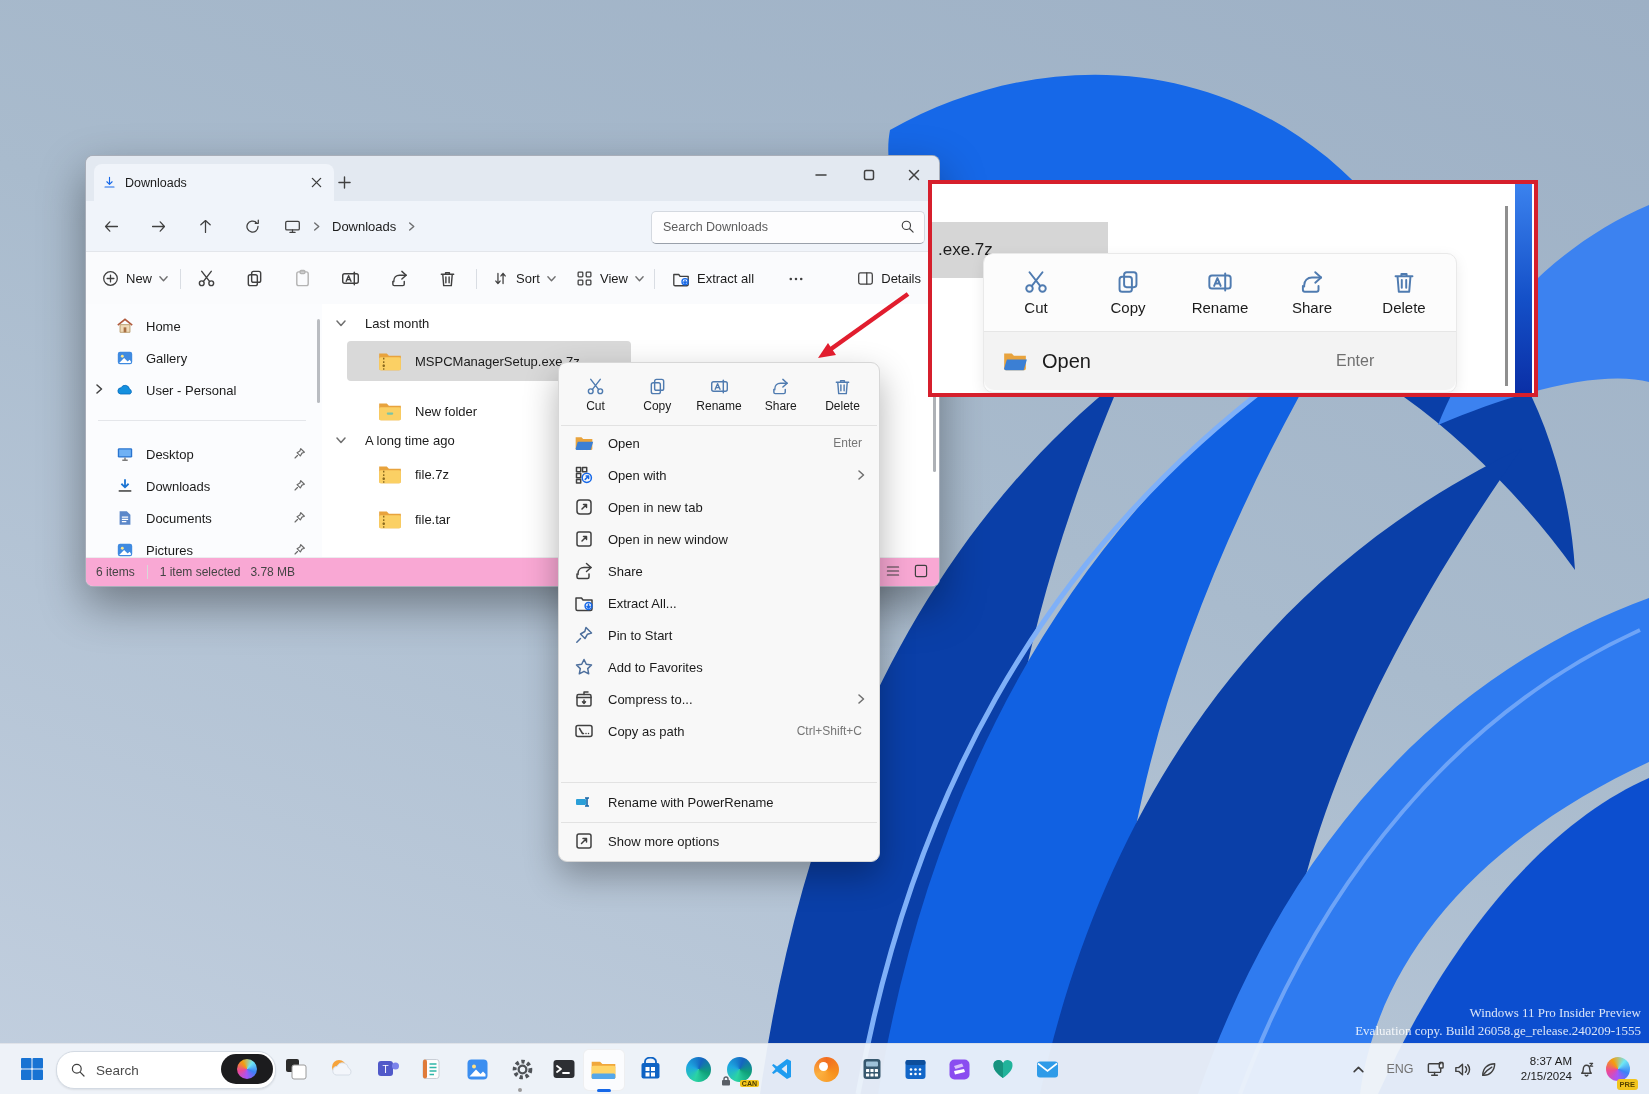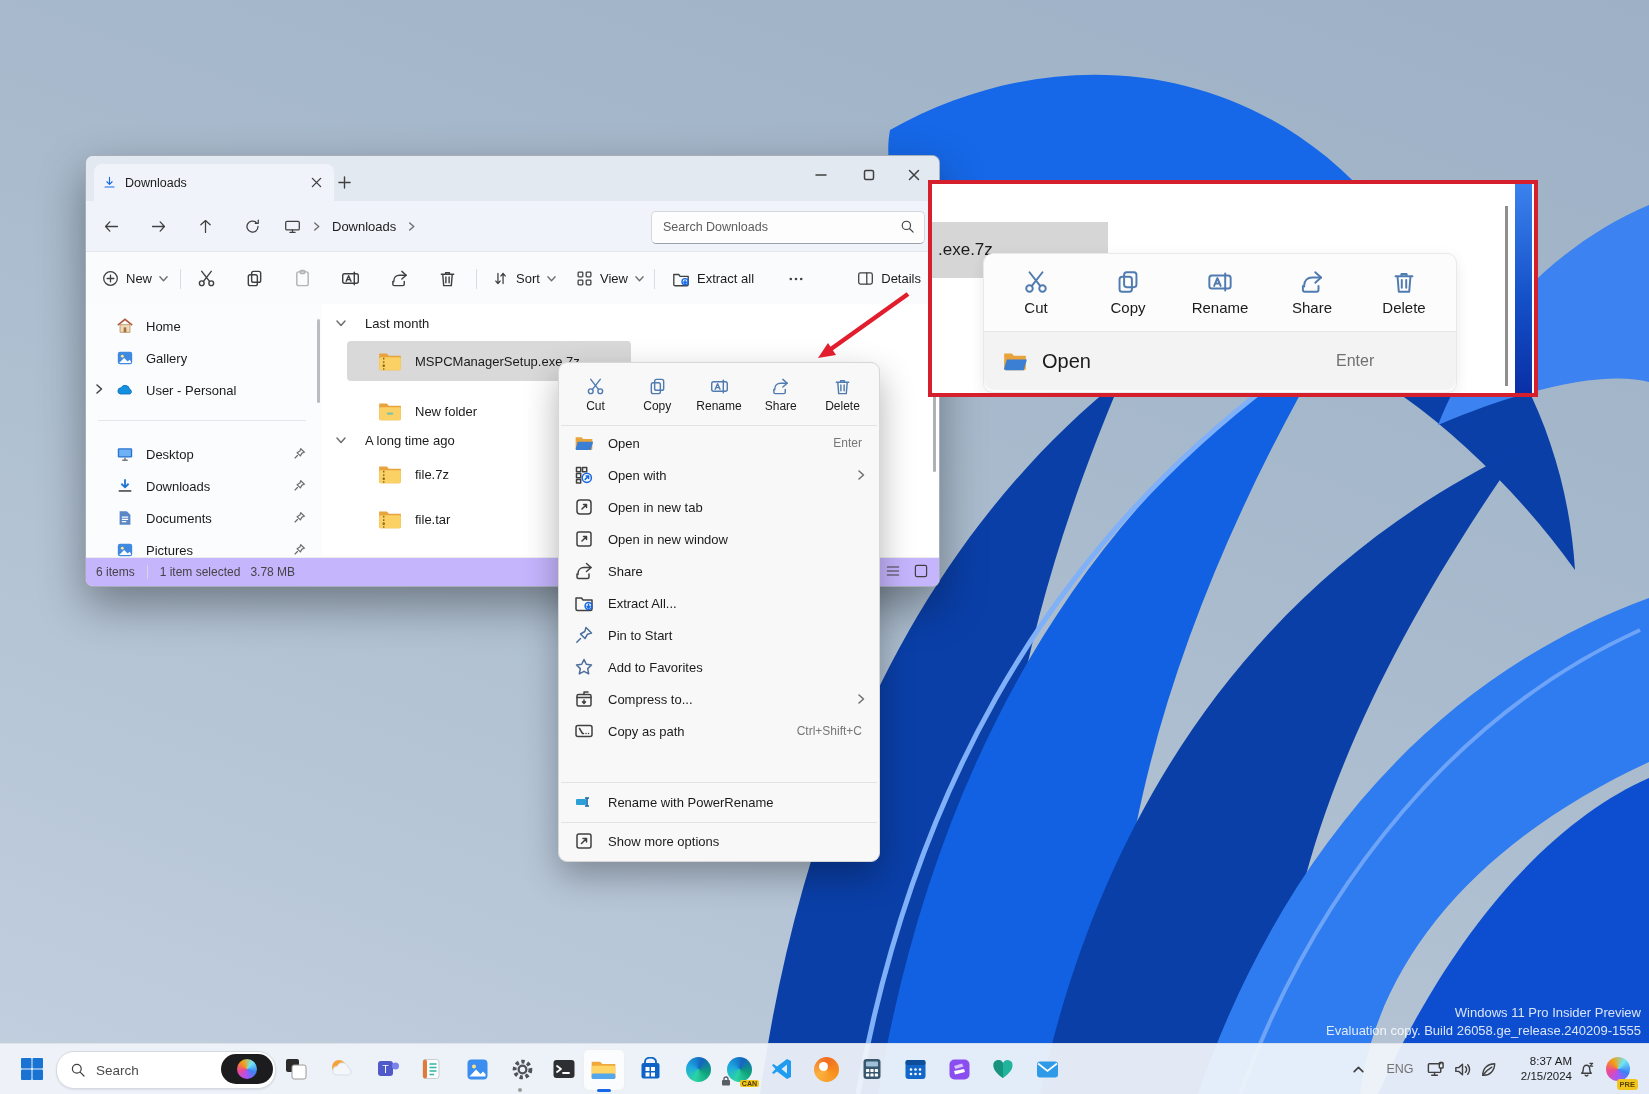--- a/index.html
+++ b/index.html
@@ -9,21 +9,21 @@
          background:linear-gradient(200deg,#9db0c5 0%,#a9bbcd 45%,#c2cfdf 100%);}
   svg.ic{fill:none;stroke:#404040;stroke-width:1.5;stroke-linecap:round;stroke-linejoin:round;display:block;}
   svg.ic.blue{stroke:#4f7bb0;}
   svg.ic.dim{stroke:#b3b3b3;}
 
   
   #bloom{position:absolute;left:0;top:0;pointer-events:none;}
 
   
   #watermark{position:absolute;right:8px;bottom:54px;text-align:right;
-    color:rgba(255,255,255,.85);font-size:13px;line-height:18px;}
+    color:rgba(255,255,255,.85);font-size:13px;line-height:18px;font-family:Liberation Serif, serif;}
 
   
   #win{position:absolute;left:85px;top:155px;width:853px;height:430px;border-radius:8px;
        background:#e7ecf3;box-shadow:0 18px 45px rgba(0,0,0,.38);overflow:hidden;
        border:1px solid rgba(90,100,115,.45);}
   .tabstrip{position:absolute;left:0;top:0;right:0;height:45px;background:#e3e9f1;}
   .tab{position:absolute;left:8px;top:8px;width:224px;height:37px;background:#f0f4fa;
        border-radius:8px 8px 0 0;display:flex;align-items:center;padding:0 8px;gap:8px;}
   .tab-title{font-size:12.5px;flex:1;}
   .tab-close,.newtab-btn{width:20px;height:20px;display:flex;align-items:center;justify-content:center;border-radius:4px;}
@@ -55,21 +55,21 @@
   .sdiv{position:absolute;left:12px;right:16px;height:1px;background:#e4e6ea;}
   .sscroll{position:absolute;left:231px;top:15px;width:3px;height:84px;background:#b9bcc1;border-radius:2px;}
   
   .fpane{position:absolute;left:236px;top:0;right:0;bottom:0;overflow:hidden;background:#fff;}
   .ghdr{position:absolute;left:14px;height:22px;display:flex;align-items:center;gap:19px;font-size:13px;}
   .frow{position:absolute;left:20px;height:40px;display:flex;align-items:center;font-size:13px;}
   .frow .fic{width:26px;margin-left:35px;margin-right:12px;flex:0 0 auto;}
   .fsel{position:absolute;left:25px;width:284px;height:40px;background:#d9d9d9;border-radius:4px;}
   .fscroll{position:absolute;right:3px;top:18px;width:3px;height:150px;background:#aeb1b6;border-radius:2px;}
   
-  .statusbar{position:absolute;left:0;bottom:0;right:0;height:28px;background:#c4b5fd;border-top:1px solid #ececee;
+  .statusbar{position:absolute;left:0;bottom:0;right:0;height:28px;background:#f9a8d4;border-top:1px solid #ececee;
        display:flex;align-items:center;font-size:12px;color:#444;}
   .statusbar .sb-sep{width:1px;height:14px;background:#d8d8d8;margin:0 12px;}
   .sb-views{position:absolute;right:10px;top:5px;display:flex;gap:12px;}
 
   
   #ctx{position:absolute;left:558px;top:362px;width:320px;height:498px;background:#f8f8f8;
        border:1px solid #d7d7d7;border-radius:9px;box-shadow:0 14px 34px rgba(0,0,0,.30);}
   .qbar{position:absolute;left:8px;right:8px;top:5px;height:54px;display:flex;justify-content:space-between;}
   .qitem{width:57px;display:flex;flex-direction:column;align-items:center;justify-content:center;gap:3px;border-radius:5px;}
   .qitem span{font-size:12px;color:#1b1b1b;}

